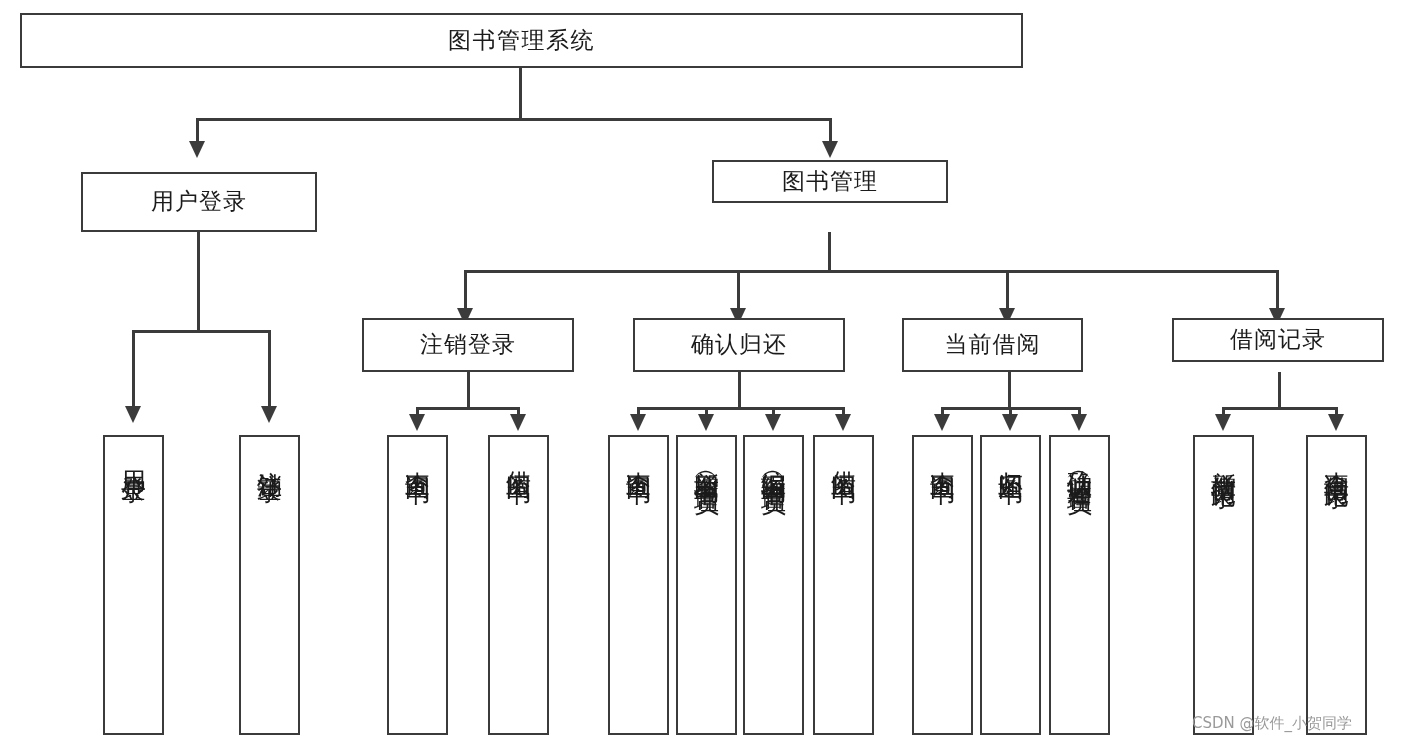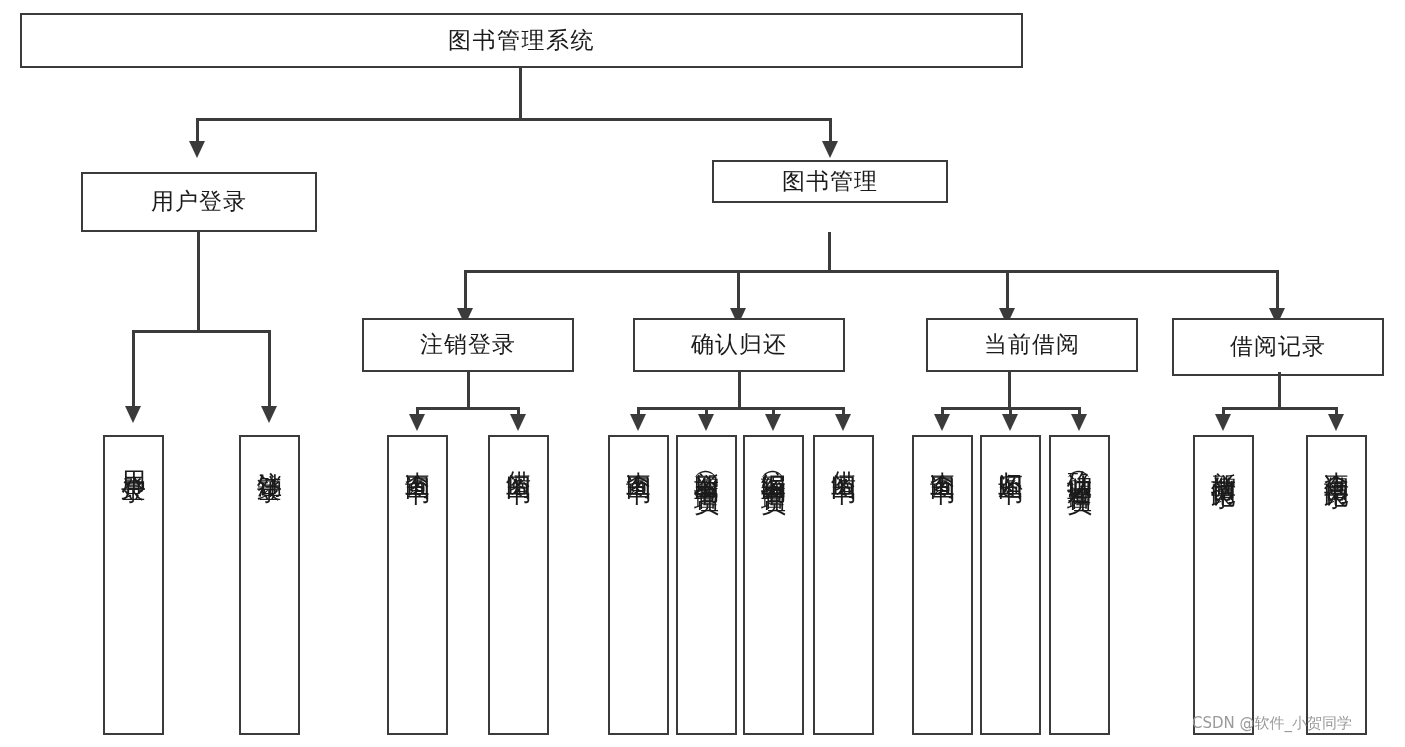--- a/index.html
+++ b/index.html
@@ -141,24 +141,24 @@
 
   <div class="ln v" style="left:1276px; top:270px; width:3px; height:43px;"></div>
   <div class="arrow" style="left:1269px; top:308px;"></div>
 
   <div class="node horiz" style="left:362px; top:318px; width:212px; height:54px;">
     <span class="lbl">注销登录</span>
   </div>
   <div class="node horiz" style="left:633px; top:318px; width:212px; height:54px;">
     <span class="lbl">确认归还</span>
   </div>
-  <div class="node horiz" style="left:926px; top:318px; width:212px; height:54px;">
+  <div class="node horiz" style="left:902px; top:318px; width:181px; height:54px;">
     <span class="lbl">当前借阅</span>
   </div>
-  <div class="node horiz" style="left:1172px; top:318px; width:212px; height:58px;">
+  <div class="node horiz" style="left:1172px; top:318px; width:212px; height:44px;">
     <span class="lbl">借阅记录</span>
   </div>
 
   <div class="ln v" style="left:467px; top:372px; width:3px; height:37px;"></div>
   <div class="ln h" style="left:416px; top:407px; width:104px; height:3px;"></div>
   <div class="ln v" style="left:416px; top:407px; width:3px; height:12px;"></div>
   <div class="arrow" style="left:409px; top:414px;"></div>
   <div class="ln v" style="left:517px; top:407px; width:3px; height:12px;"></div>
   <div class="arrow" style="left:510px; top:414px;"></div>
 

